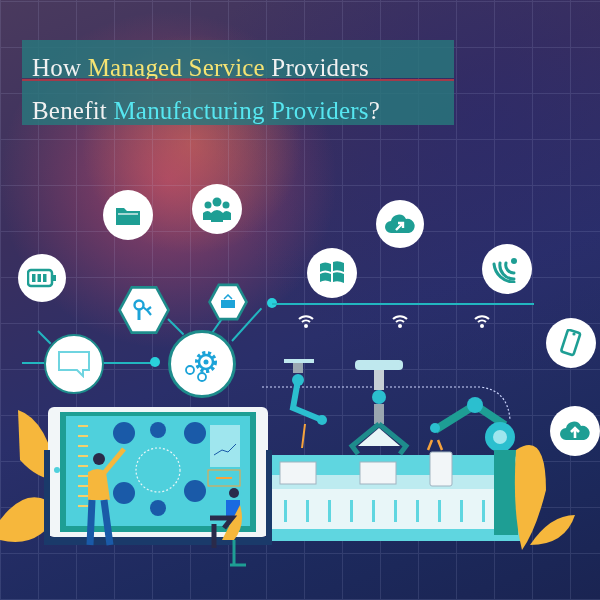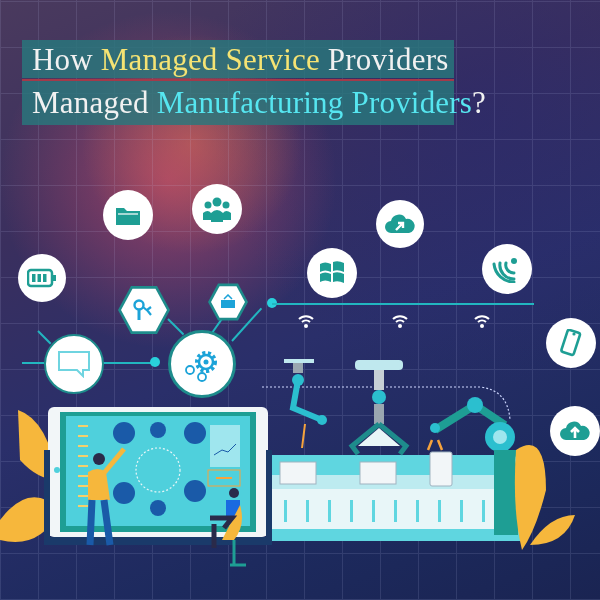--- a/index.html
+++ b/index.html
@@ -9,21 +9,21 @@
       radial-gradient(circle at 28% 30%, rgba(230,80,110,0.55) 0, rgba(230,80,110,0) 28%),
       radial-gradient(circle at 32% 24%, rgba(240,140,60,0.45) 0, rgba(240,140,60,0) 18%),
       radial-gradient(circle at 80% 20%, rgba(40,40,110,0.5) 0, rgba(40,40,110,0) 40%),
       linear-gradient(160deg,#4a3a5e 0%,#3a2f5e 30%,#2a2f6a 55%,#1d2a5e 80%,#1a2452 100%);}
   .grid-lines{position:absolute;inset:0;opacity:.12;
     background-image:repeating-linear-gradient(90deg,#cfd6ff 0 1px,transparent 1px 38px),repeating-linear-gradient(0deg,#cfd6ff 0 1px,transparent 1px 46px);}
   .title-box{position:absolute;left:22px;background:rgba(40,120,125,0.82);padding:0 10px;}
   .title-1{top:40px;height:38px;width:412px;}
   .title-2{top:81px;height:44px;width:412px;}
   .title-sep{position:absolute;left:22px;top:79px;width:432px;height:2px;background:#a33a4a;}
-  .title-line{font-size:31px;line-height:40px;color:#f1f1f1;white-space:nowrap;letter-spacing:0.2px;}
+  .title-line{font-size:25px;line-height:40px;color:#f1f1f1;white-space:nowrap;letter-spacing:0.2px;margin-top:8px;}
   .yellow{color:#f5e373;}
   .cyan{color:#56e6f0;}
   .circ{position:absolute;border-radius:50%;background:#fff;display:flex;align-items:center;justify-content:center;}
   .hex{position:absolute;width:46px;height:46px;background:#fff;clip-path:polygon(25% 4%,75% 4%,100% 50%,75% 96%,25% 96%,0 50%);display:flex;align-items:center;justify-content:center;}
   .hex-border{position:absolute;width:52px;height:52px;background:#1e8c8c;clip-path:polygon(25% 4%,75% 4%,100% 50%,75% 96%,25% 96%,0 50%);}
   .line{position:absolute;background:#22b6c0;height:2px;transform-origin:0 50%;}
   .dot{position:absolute;width:10px;height:10px;border-radius:50%;background:#29d0dc;}
   .wifi{position:absolute;color:#fff;}
   svg{display:block;}
   .scene{position:absolute;}
@@ -37,21 +37,21 @@
 <div class="title-box title-1">
   <div class="title-line">
     <span>How</span>
     <span class="yellow">Managed Service</span>
     <span>Providers</span>
   </div>
 </div>
 <div class="title-sep"></div>
 <div class="title-box title-2">
   <div class="title-line" style="line-height:44px">
-    <span>Managed</span>
+    <span>Benefit</span>
     <span class="cyan">Manufacturing Providers</span><span>?</span>
   </div>
 </div>
 
 <div class="line" style="left:22px;top:362px;width:22px;"></div>
 <div class="line" style="left:100px;top:362px;width:55px;"></div>
 <div class="dot" style="left:150px;top:357px;"></div>
 <div class="line" style="left:38px;top:330px;width:18px;transform:rotate(45deg);"></div>
 <div class="line" style="left:168px;top:318px;width:22px;transform:rotate(45deg);"></div>
 <div class="line" style="left:212px;top:332px;width:20px;transform:rotate(-55deg);"></div>

